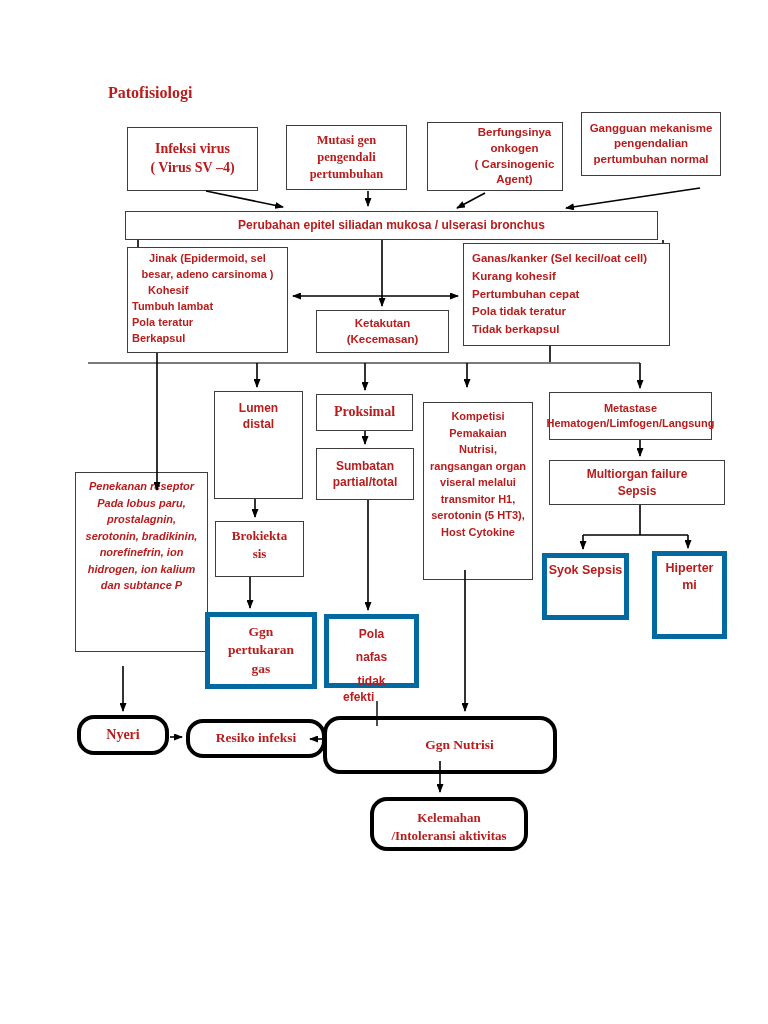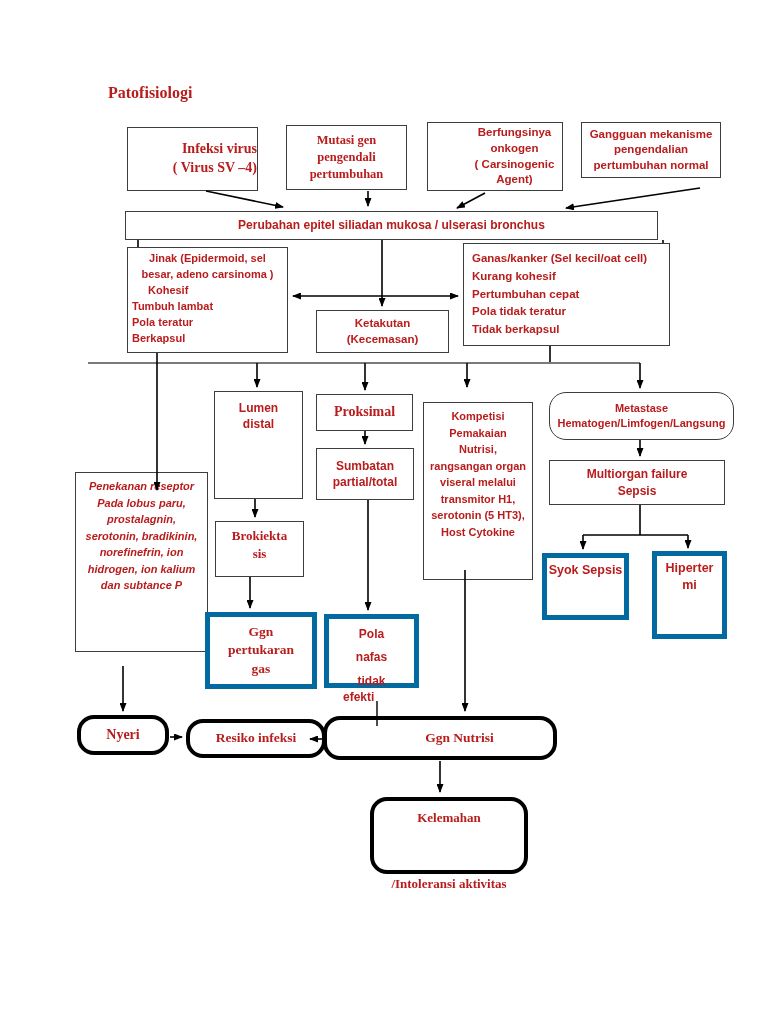--- a/index.html
+++ b/index.html
@@ -19,39 +19,39 @@
   #connectors{position:absolute;left:0;top:0;width:768px;height:1024px;z-index:5;pointer-events:none;}
   .freetext{position:absolute;font-weight:bold;z-index:2;}
 </style>
 </head>
 <body>
 
 <div id="page">
 
   <div id="title">Patofisiologi</div>
 
-  <div class="box serif" style="left:127px;top:127px;width:131px;height:64px;font-size:14px;align-items:flex-end;">
+  <div class="box serif" style="left:127px;top:127px;width:131px;height:64px;font-size:14px;">
     <div>Infeksi virus</div>
     <div>( Virus SV –4)</div>
   </div>
 
   <div class="box serif" style="left:286px;top:125px;width:121px;height:65px;font-size:12.5px;">
     <div>Mutasi gen</div>
     <div>pengendali</div>
     <div>pertumbuhan</div>
   </div>
 
   <div class="box sans" style="left:427px;top:122px;width:136px;height:69px;font-size:11.5px;padding-left:39px;">
     <div>Berfungsinya</div>
     <div>onkogen</div>
     <div>( Carsinogenic</div>
     <div>Agent)</div>
   </div>
 
-  <div class="box sans" style="left:581px;top:122px;width:140px;height:56px;font-size:11.5px;">
+  <div class="box sans" style="left:581px;top:112px;width:140px;height:64px;font-size:11.5px;">
     <div>Gangguan mekanisme</div>
     <div>pengendalian</div>
     <div>pertumbuhan normal</div>
   </div>
 
   <div class="box sans" style="left:125px;top:211px;width:533px;height:29px;font-size:12px;">
     <div>Perubahan epitel siliadan mukosa / ulserasi  bronchus</div>
   </div>
 
   <div class="box sans topalign" style="left:127px;top:247px;width:161px;height:106px;font-size:11px;padding:3px 4px;line-height:1.45;">
@@ -86,21 +86,21 @@
 
   <div class="box sans" style="left:316px;top:448px;width:98px;height:52px;font-size:12px;">
     <div>Sumbatan</div>
     <div>partial/total</div>
   </div>
 
   <div class="box sans topalign" style="left:423px;top:402px;width:110px;height:178px;font-size:11px;padding:5px 6px;line-height:1.5;">
     <div>Kompetisi Pemakaian Nutrisi, rangsangan organ viseral melalui transmitor  H1, serotonin (5 HT3), Host Cytokine</div>
   </div>
 
-  <div class="box sans" style="left:549px;top:392px;width:185px;height:48px;font-size:11px;border-radius:17px;">
+  <div class="box sans" style="left:549px;top:392px;width:163px;height:48px;font-size:11px;">
     <div>Metastase</div>
     <div>Hematogen/Limfogen/Langsung</div>
   </div>
 
   <div class="box sans" style="left:549px;top:460px;width:176px;height:45px;font-size:12px;">
     <div>Multiorgan failure</div>
     <div>Sepsis</div>
   </div>
 
   <div class="box sans topalign" style="left:75px;top:472px;width:133px;height:180px;font-size:11px;padding:5px 4px;line-height:1.5;font-style:italic;">
@@ -135,25 +135,25 @@
   </div>
 
   <div class="box serif thick thin4" style="left:77px;top:715px;width:92px;height:40px;font-size:14px;">
     <div>Nyeri</div>
   </div>
 
   <div class="box serif thick thin4" style="left:186px;top:719px;width:140px;height:39px;font-size:13.5px;">
     <div>Resiko infeksi</div>
   </div>
 
-  <div class="box serif thick thin4" style="left:323px;top:716px;width:234px;height:44px;font-size:13.5px;padding-left:39px;">
+  <div class="box serif thick thin4" style="left:323px;top:716px;width:234px;height:58px;font-size:13.5px;padding-left:39px;">
     <div>Ggn Nutrisi</div>
   </div>
 
-  <div class="box serif thick thin4 topalign" style="left:370px;top:797px;width:158px;height:77px;font-size:13px;padding-top:8px;gap:48px;">
+  <div class="box serif thick thin4 topalign" style="left:370px;top:797px;width:158px;height:54px;font-size:13px;padding-top:8px;">
     <div>Kelemahan</div>
     <div>/Intoleransi aktivitas</div>
   </div>
 
   <svg id="connectors" viewBox="0 0 768 1024" xmlns="http://www.w3.org/2000/svg">
     <defs>
       <marker id="ah" markerWidth="9" markerHeight="7" refX="8" refY="3.5" orient="auto" markerUnits="userSpaceOnUse">
         <path d="M0,0 L9,3.5 L0,7 Z" fill="#000"></path>
       </marker>
     </defs>

